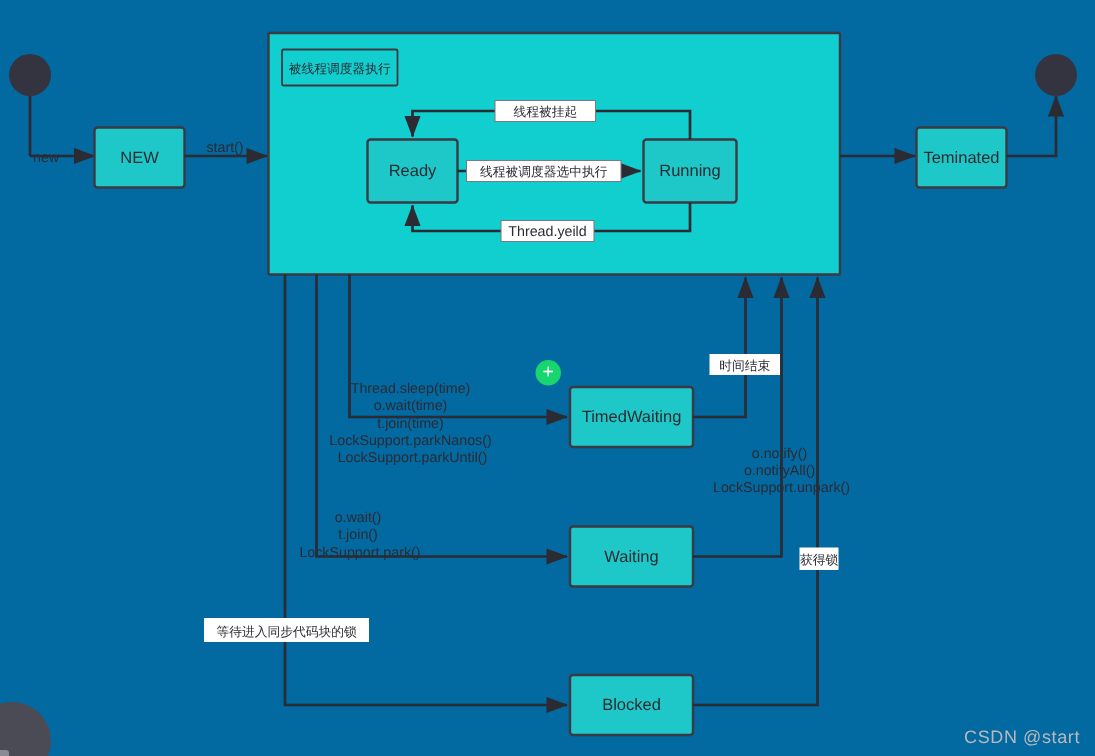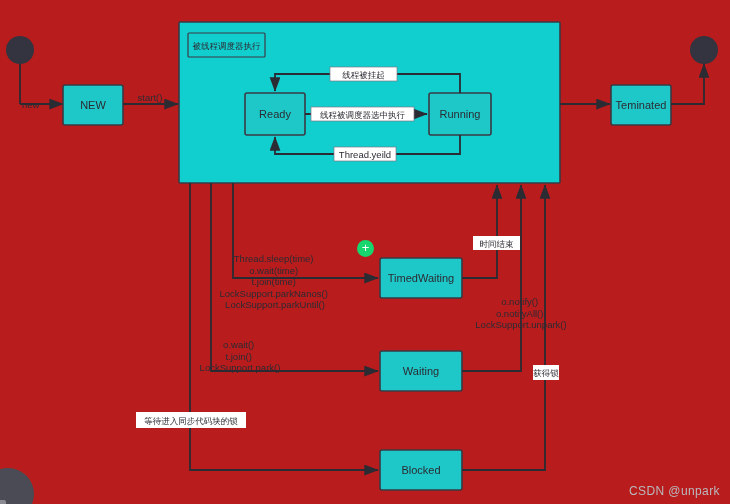--- a/index.html
+++ b/index.html
@@ -7,21 +7,21 @@
     padding: 0;
     background: #ffffff;
   }
   body {
     font-family: "Liberation Sans", "DejaVu Sans", sans-serif;
   }
   #canvas {
     position: relative;
     width: 730px;
     height: 504px;
-    background: #b91c1c;
+    background: #0369a1;
     overflow: hidden;
   }
   svg.diagram {
     position: absolute;
     left: 0;
     top: 0;
     width: 730px;
     height: 504px;
   }
   .state-label {
@@ -186,15 +186,15 @@
     <rect x="533" y="365" width="26" height="15" fill="#ffffff"></rect>
     <text class="edge-label-cn" x="546" y="376" text-anchor="middle">获得锁</text>
   </svg>
 
   <div class="plus-badge" style="left:357px; top:240px;">+</div>
 
   <div class="corner-blob">
     <div class="corner-blob-inner"></div>
   </div>
 
-  <div class="watermark">CSDN @unpark</div>
+  <div class="watermark">CSDN @start</div>
 
 </div>
 
 </body></html>

